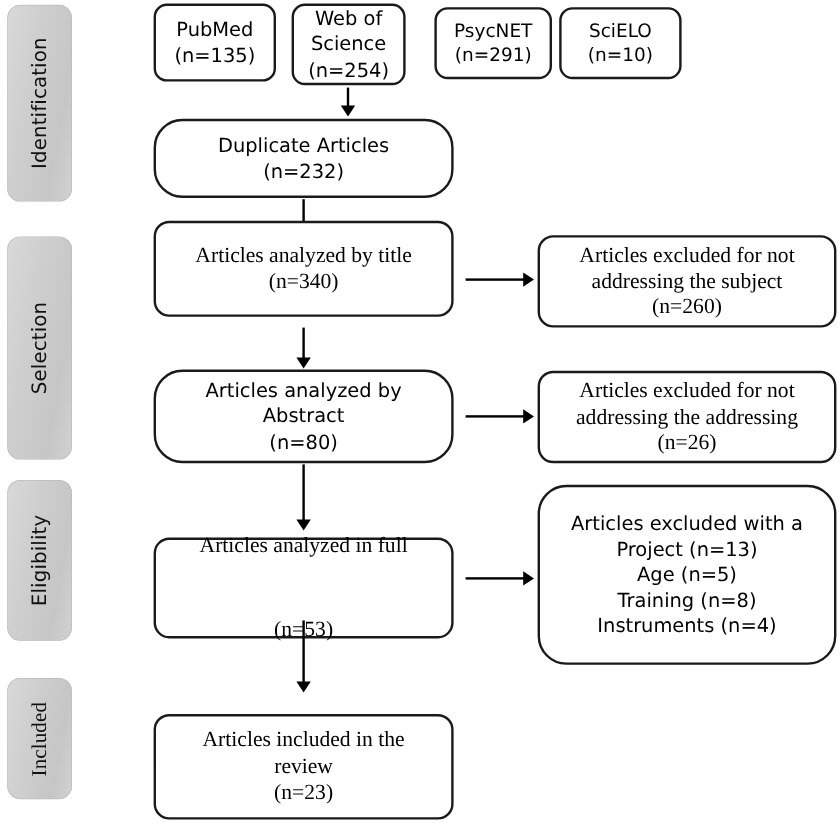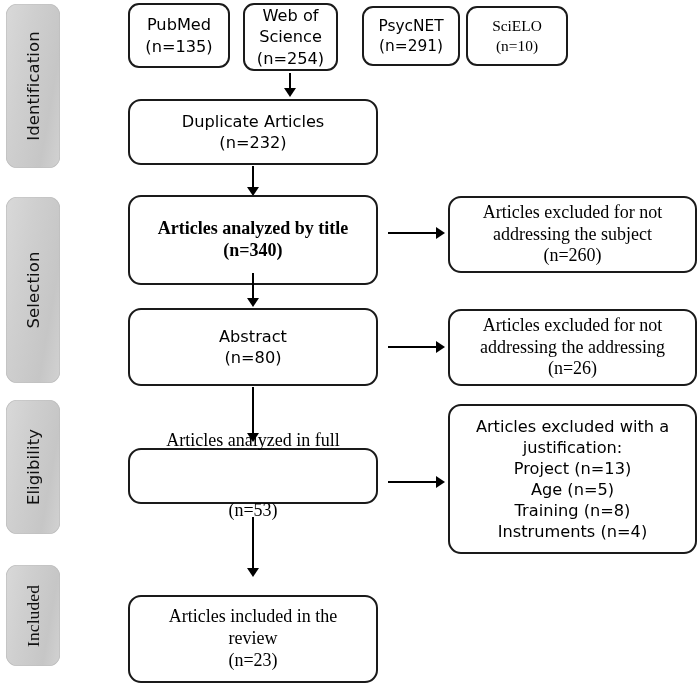--- a/index.html
+++ b/index.html
@@ -56,20 +56,21 @@
     padding: 2px 20px;
   }
   .box .line {
     display: block;
     white-space: nowrap;
   }
   .sans {
     font-family: "DejaVu Sans", sans-serif;
     font-size: 16px;
     line-height: 1.30;
+    border-radius: 24px;
   }
   .serif {
     font-family: "Liberation Serif", serif;
     font-size: 18px;
     line-height: 1.22;
   }
   .box.small {
     border-radius: 11px;
   }
   .sans.s15 { font-size: 15.4px; }
@@ -133,81 +134,81 @@
     <span class="line">Web of</span>
     <span class="line">Science</span>
     <span class="line">(n=254)</span>
   </div>
 
   <div class="box small sans s15" style="left:362px; top:6px; width:98px; height:60px;">
     <span class="line">PsycNET</span>
     <span class="line">(n=291)</span>
   </div>
 
-  <div class="box small sans s15" style="left:466px; top:6px; width:102px; height:60px;font-family:Liberation Serif, serif;">
+  <div class="box small sans s15" style="left:466px; top:6px; width:102px; height:60px;">
     <span class="line">SciELO</span>
     <span class="line">(n=10)</span>
   </div>
 
   <div class="v-line" style="left:289px; top:73px; height:17px;"></div>
   <div class="v-arrow-head" style="left:284px; top:88px;"></div>
 
   <div class="box sans s16" style="left:128px; top:99px; width:250px; height:66px;">
     <span class="line">Duplicate Articles</span>
     <span class="line">(n=232)</span>
   </div>
 
   <div class="v-line" style="left:252px; top:166px; height:23px;"></div>
   <div class="v-arrow-head" style="left:247px; top:187px;"></div>
 
-  <div class="box serif" style="left:128px; top:195px; width:250px; height:90px;font-weight:bold;">
+  <div class="box serif" style="left:128px; top:184px; width:250px; height:80px;">
     <span class="line">Articles analyzed by title</span>
     <span class="line">(n=340)</span>
   </div>
 
   <div class="h-line" style="left:388px; top:232px; width:50px;"></div>
   <div class="h-arrow-head" style="left:436px; top:227px;"></div>
 
   <div class="box serif" style="left:448px; top:196px; width:249px; height:77px;">
     <span class="line">Articles excluded for not</span>
     <span class="line">addressing the subject</span>
     <span class="line">(n=260)</span>
   </div>
 
   <div class="v-line" style="left:252px; top:273px; height:27px;"></div>
   <div class="v-arrow-head" style="left:247px; top:298px;"></div>
 
   <div class="box sans s16" style="left:128px; top:308px; width:250px; height:78px;">
+    <span class="line">Articles analyzed by</span>
     <span class="line">Abstract</span>
     <span class="line">(n=80)</span>
   </div>
 
   <div class="h-line" style="left:388px; top:346px; width:50px;"></div>
   <div class="h-arrow-head" style="left:436px; top:341px;"></div>
 
   <div class="box serif" style="left:448px; top:309px; width:249px; height:77px;">
     <span class="line">Articles excluded for not</span>
     <span class="line">addressing the addressing</span>
     <span class="line">(n=26)</span>
   </div>
 
   <div class="v-line" style="left:252px; top:387px; height:48px;"></div>
   <div class="v-arrow-head" style="left:247px; top:433px;"></div>
 
-  <div class="box serif" style="left:128px; top:448px; width:250px; height:56px;gap:48px;">
+  <div class="box serif" style="left:128px; top:448px; width:250px; height:84px;gap:48px;">
     <span class="line">Articles analyzed in full</span>
     <span class="line">(n=53)</span>
   </div>
 
   <div class="h-line" style="left:388px; top:481px; width:50px;"></div>
   <div class="h-arrow-head" style="left:436px; top:476px;"></div>
 
   <div class="box sans s16" style="left:448px; top:404px; width:249px; height:150px;align-items:center;">
     <span class="line">Articles excluded with a</span>
-    <span class="line">justification:</span>
     <span class="line">Project (n=13)</span>
     <span class="line">Age (n=5)</span>
     <span class="line">Training (n=8)</span>
     <span class="line">Instruments (n=4)</span>
   </div>
 
   <div class="v-line" style="left:252px; top:517px; height:53px;"></div>
   <div class="v-arrow-head" style="left:247px; top:568px;"></div>
 
   <div class="box serif" style="left:128px; top:595px; width:250px; height:88px;">

